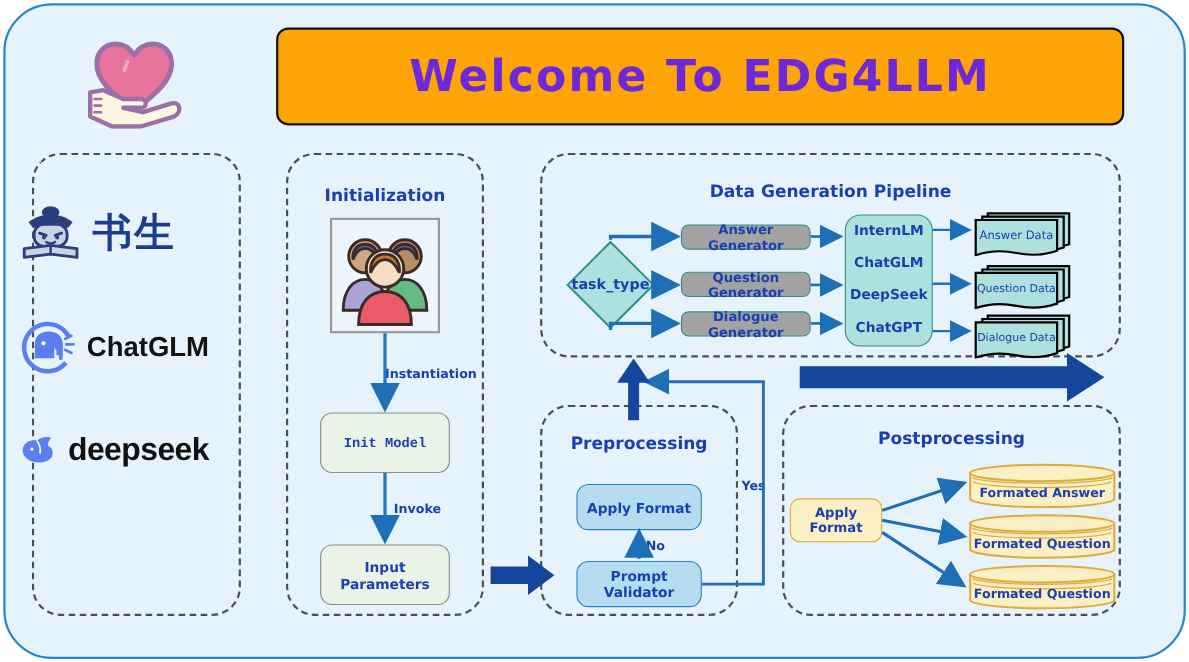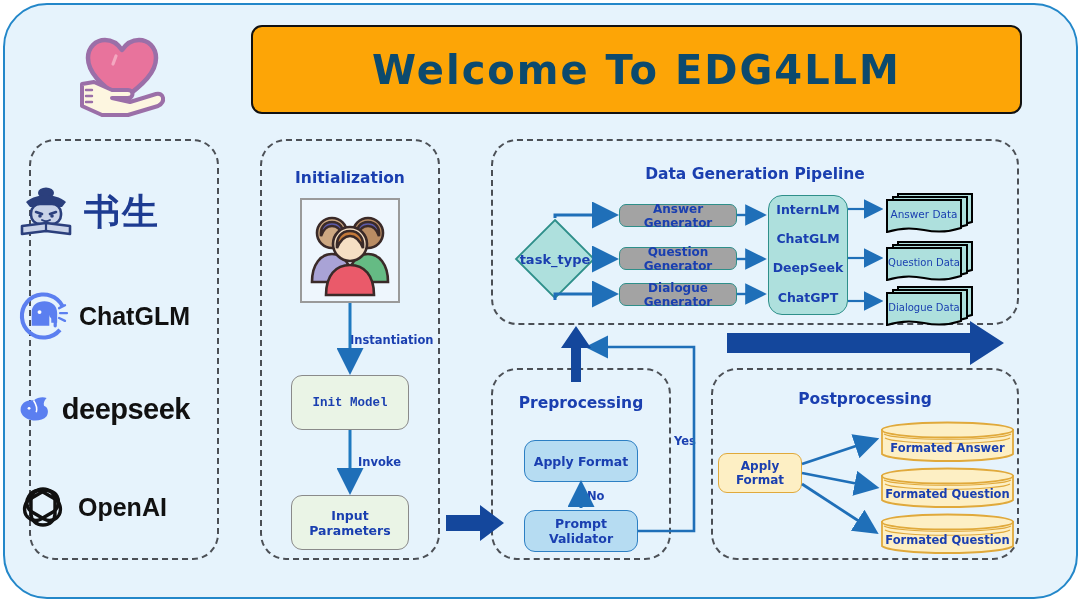--- a/index.html
+++ b/index.html
@@ -24,21 +24,21 @@
 
   .title-banner {
     position: absolute; left: 251px; top: 25px;
     width: 771px; height: 89px;
     background: #fda506;
     border: 2px solid #111;
     border-radius: 11px;
     display: flex; align-items: center; justify-content: center;
   }
   .title-text {
-    color: #0c4a6e;
+    color: #6d28d9;
     font-size: 40px;
     font-weight: bold;
     letter-spacing: 2px;
     font-family: "DejaVu Sans", sans-serif;
   }
 
   
   .panel {
     position: absolute;
     border: 2px dashed #4b4f55;
@@ -157,33 +157,20 @@
   <div class="model-row" style="top:386px;">
     <svg width="52" height="46" viewBox="0 0 52 46">
       <path d="M4 24 C4 14 14 8 24 10 C30 5 38 4 44 6 C40 10 39 14 40 18
                C46 20 48 28 44 34 C38 41 24 43 14 38 C7 34 4 29 4 24 Z" fill="#5b7ff0"></path>
       <path d="M24 10 C28 16 30 22 28 28" stroke="#ffffff" stroke-width="2.4" fill="none"></path>
       <circle cx="17" cy="22" r="2.2" fill="#ffffff"></circle>
     </svg>
     <span class="model-name" style="font-size:29px;letter-spacing:-0.5px;">deepseek</span>
   </div>
 
-  <div class="model-row" style="top:482px;">
-    <svg width="50" height="50" viewBox="0 0 50 50">
-      <g fill="none" stroke="#111" stroke-width="3.4" stroke-linejoin="round">
-        <path d="M25 7 C18 7 13 12 13 18 L13 32 C13 38 18 43 25 43 C32 43 37 38 37 32
-                 L37 18 C37 12 32 7 25 7 Z"></path>
-        <path d="M11 14 C7 20 9 27 14 30 L26 37 C32 40 38 38 41 33 C44 27 42 20 37 17
-                 L25 10 C20 7 14 9 11 14 Z"></path>
-        <path d="M39 14 C36 9 29 7 24 10 L12 17 C7 20 5 27 8 33 C11 38 18 40 23 37
-                 L35 30 C40 27 42 20 39 14 Z"></path>
-      </g>
-    </svg>
-    <span class="model-name" style="font-size:25px;">OpenAI</span>
-  </div>
 
   <div class="panel" id="panel-init"></div>
   <div class="panel-title" style="left:260px; width:180px; top:169px;">Initialization</div>
 
   <div style="position:absolute;left:300px;top:198px;width:100px;height:105px;background:#eef6fd;border:2px solid #9a9a9a;">
     <svg width="96" height="101" viewBox="0 0 96 101">
       <g stroke="#3a2a28" stroke-width="2.6">
         <circle cx="30" cy="33" r="15" fill="#cda882"></circle>
         <path d="M30 22 C22 22 18 28 19 36 C21 30 25 26 30 26 C35 26 39 30 41 36 C42 28 38 22 30 22 Z" fill="#5b5aa8"></path>
         <path d="M10 82 C10 64 19 54 30 54 C41 54 50 64 50 82 Z" fill="#a9a3d6"></path>

